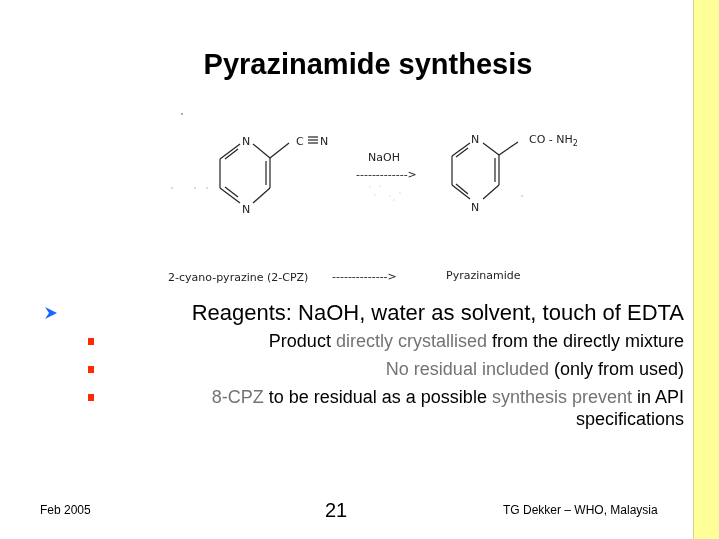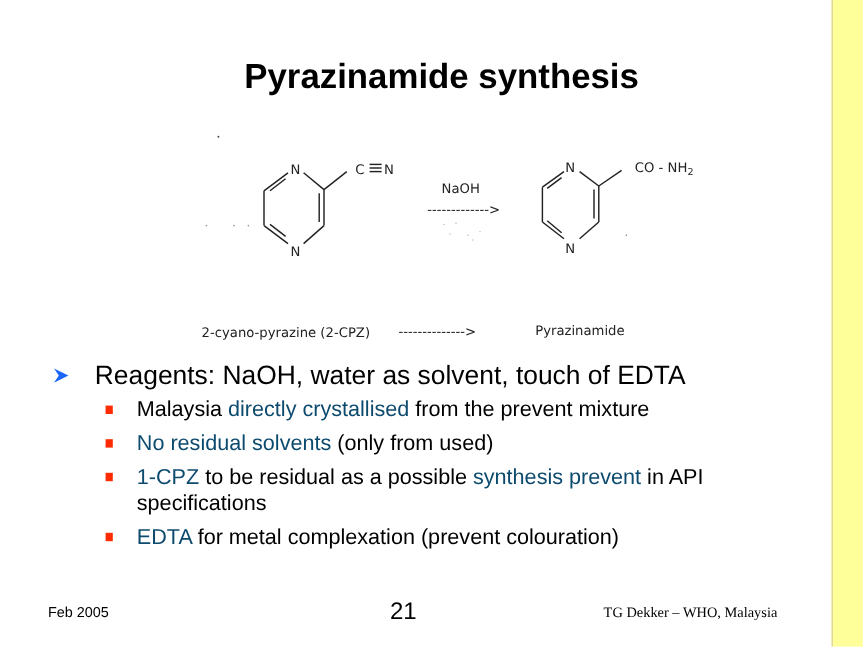--- a/index.html
+++ b/index.html
@@ -15,30 +15,30 @@
   }
   .title {
     position: absolute; left: 0; width: 736px; top: 48px;
     text-align: center; font-weight: bold; font-size: 29px;
   }
   .diagram { position: absolute; left: 150px; top: 100px; width: 460px; height: 200px; }
   .diagram svg { position: absolute; left: 0; top: 0; }
   .mol-text { font-family: "DejaVu Sans", sans-serif; font-size: 11px; fill: #222; }
   .caption { font-family: "DejaVu Sans", sans-serif; font-size: 11px; fill: #222; }
 
-  .bullets { position: absolute; left: 44px; top: 298px; width: 640px; }
+  .bullets { position: absolute; left: 44px; top: 298px; width: 640px; text-align: right; }
   .l1 { position: relative; padding-left: 35px; font-size: 22px; line-height: 30px; margin-bottom: 2px; }
   .l1 .mark { position: absolute; left: 0; top: 8px; width: 14px; height: 14px; }
   .l2 { position: relative; padding-left: 70px; font-size: 18px; line-height: 22px; margin-bottom: 6px; }
   .l2 .sq { position: absolute; left: 44px; top: 8px; width: 6px; height: 7px; background: #ff2a00; }
-  .hl { color: #0c4a6e; }
+  .hl { color: #737373; }
 
   .footer-left { position: absolute; left: 40px; top: 503px; font-size: 12px; text-align: center; }
   .footer-center { position: absolute; left: 325px; top: 499px; font-size: 20px; }
-  .footer-right { position: absolute; left: 503px; top: 503px; font-size: 12px; font-family: Liberation Serif, serif; }
+  .footer-right { position: absolute; left: 503px; top: 503px; font-size: 12px; }
 </style>
 </head>
 <body>
 
 <div class="side-strip"></div>
 
 <div class="title">Pyrazinamide synthesis</div>
 
 <div class="diagram">
   <svg width="460" height="200" viewBox="0 0 460 200">
@@ -107,31 +107,27 @@
 
 <div class="bullets">
   <div class="l1">
     <svg class="mark" viewBox="0 0 14 14">
       <polygon points="1,1 13,7 1,13 5,7" fill="#1a66ff"></polygon>
     </svg>
     <span>Reagents: NaOH, water as solvent, touch of EDTA</span>
   </div>
   <div class="l2">
     <span class="sq"></span>
-    <span>Malaysia </span><span class="hl">directly crystallised</span><span> from the prevent mixture</span>
+    <span>Product </span><span class="hl">directly crystallised</span><span> from the directly mixture</span>
   </div>
   <div class="l2">
     <span class="sq"></span>
-    <span class="hl">No residual solvents</span><span> (only from used)</span>
+    <span class="hl">No residual included</span><span> (only from used)</span>
   </div>
   <div class="l2">
     <span class="sq"></span>
-    <span class="hl">1-CPZ</span><span> to be residual as a possible </span><span class="hl">synthesis prevent</span><span> in API specifications</span>
-  </div>
-  <div class="l2">
-    <span class="sq"></span>
-    <span class="hl">EDTA</span><span> for metal complexation (prevent colouration)</span>
+    <span class="hl">8-CPZ</span><span> to be residual as a possible </span><span class="hl">synthesis prevent</span><span> in API specifications</span>
   </div>
 </div>
 
 <div class="footer-left">Feb 2005</div>
 <div class="footer-center">21</div>
 <div class="footer-right">TG Dekker – WHO, Malaysia</div>
 
 </body></html>

